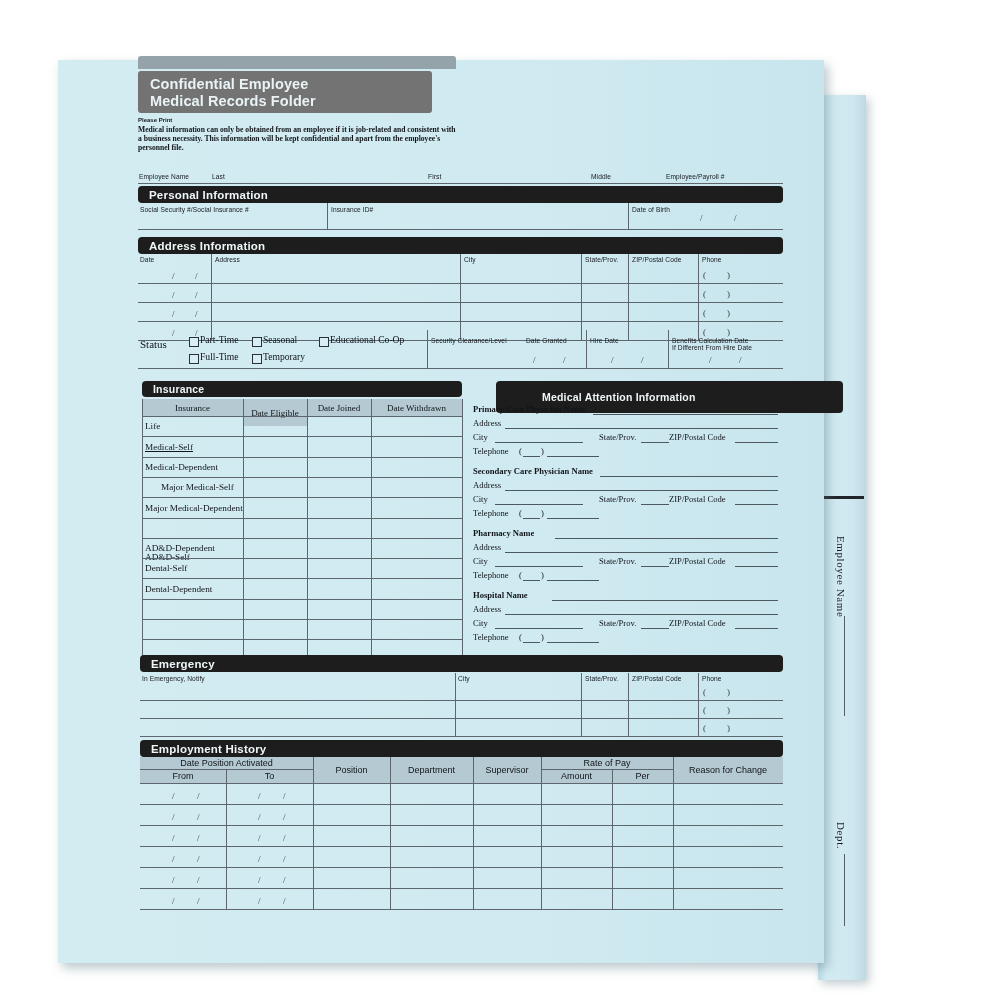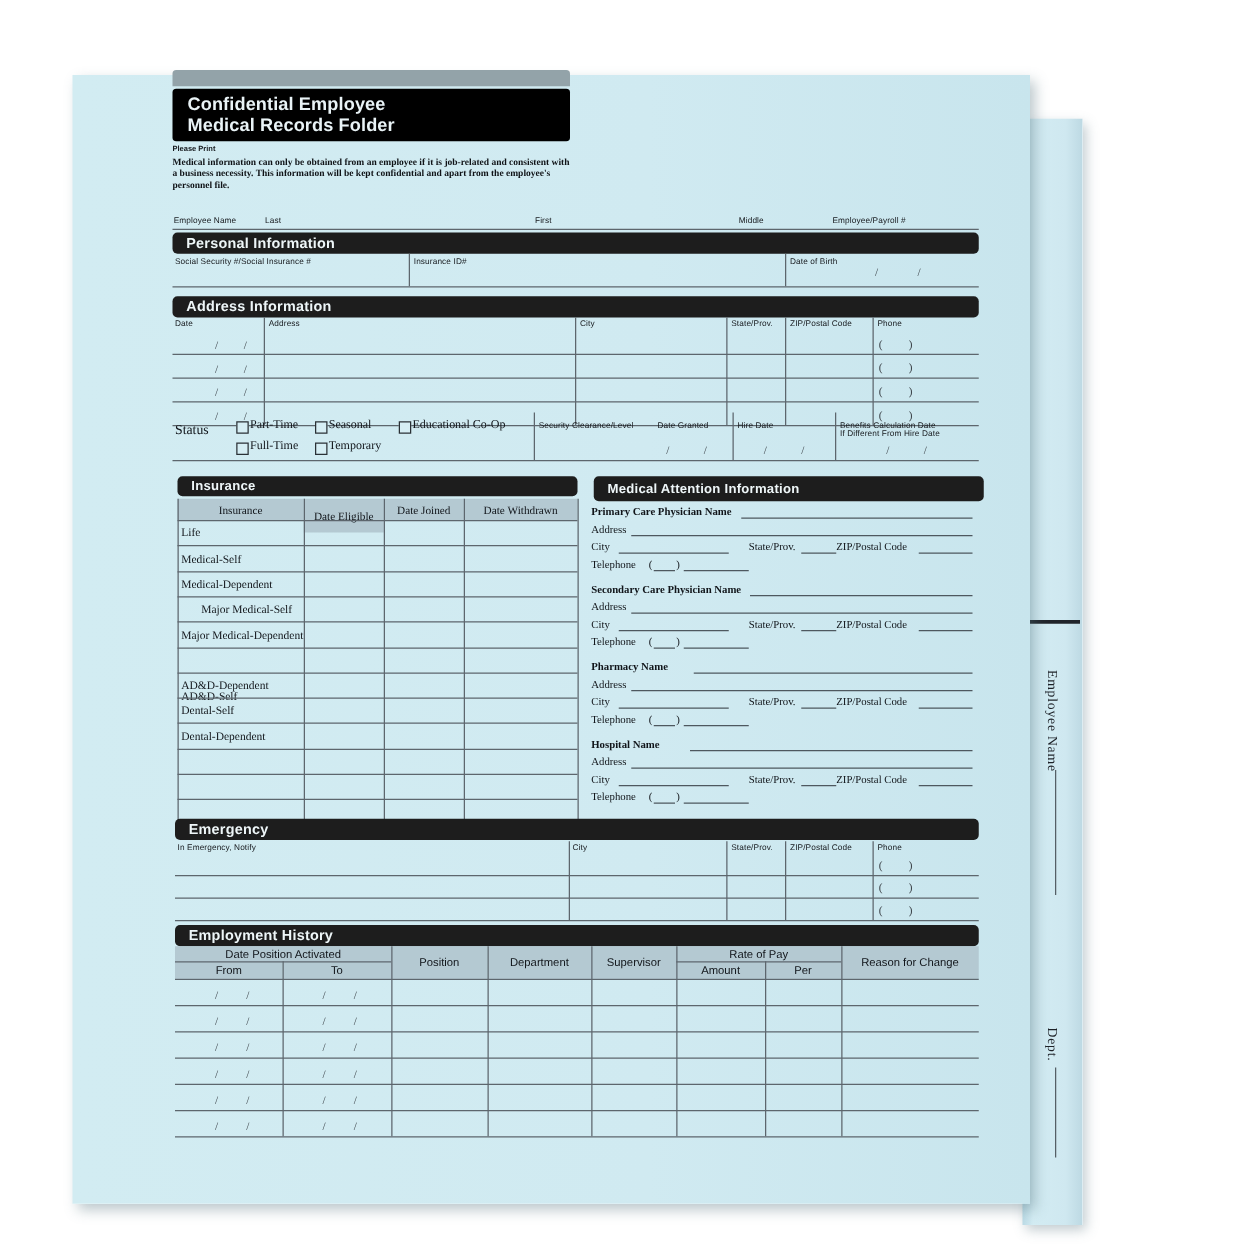--- a/index.html
+++ b/index.html
@@ -36,21 +36,21 @@
     display:flex;align-items:center;
   }
   .bar span{padding-left:11px;}
   .lbl{position:absolute;font-size:6.6px;color:#16191d;white-space:nowrap;letter-spacing:.1px;}
   .rule{position:absolute;border-top:1px solid #5d666d;}
   .vrule{position:absolute;border-left:1px solid #5d666d;}
   .slash{position:absolute;font-size:9px;color:#3b4248;font-family:"Liberation Serif",serif;}
 
   
   #grayband{position:absolute;left:138px;top:56px;width:318px;height:13px;background:#93a3a9;border-radius:3px 3px 0 0;}
-  #titlebar{position:absolute;left:138px;top:71px;width:318px;height:42px;background:#000000;border-radius:3px;}
+  #titlebar{position:absolute;left:138px;top:71px;width:294px;height:42px;background:#737373;border-radius:3px;}
   #titlebar .t{
     position:absolute;left:12px;top:5px;color:#e9f3f6;font-size:14.5px;font-weight:bold;
     line-height:17px;letter-spacing:.1px;
   }
   #pleaseprint{position:absolute;left:138px;top:117px;font-size:6px;font-weight:bold;color:#15181c;}
   #intro{
     position:absolute;left:138px;top:125px;width:320px;font-family:"Liberation Serif",serif;
     font-size:7.6px;font-weight:bold;line-height:9.1px;color:#101317;
   }
 
@@ -201,21 +201,21 @@
   <div id="insurance-table">
       <div class="ins-th" style="left:142px;top:399px;width:101px;height:17px;">Insurance</div>
       <div class="ins-th" style="left:243px;top:399px;width:64px;height:27px;">Date Eligible</div>
       <div class="ins-th" style="left:307px;top:399px;width:64px;height:17px;">Date Joined</div>
       <div class="ins-th" style="left:371px;top:399px;width:91px;height:17px;">Date Withdrawn</div>
       <div class="rule" style="left:142px;top:416px;width:320px;"></div>
       <div class="rule" style="left:142px;top:436.3px;width:320px;"></div>
       <div class="ins-rowlabel" style="left:145px;top:421.3px;">Life</div>
       <div style="position:absolute;left:142px;top:416px;width:320px;height:20.3px;"></div>
       <div class="rule" style="left:142px;top:456.6px;width:320px;"></div>
-      <div class="ins-rowlabel" style="left:145px;top:441.6px;">Medical-Self</div>
+      <div class="ins-rowlabel" style="left:145px;top:441.6px;text-decoration:underline;">Medical-Self</div>
       <div style="position:absolute;left:142px;top:436.3px;width:320px;height:20.3px;"></div>
       <div class="rule" style="left:142px;top:476.9px;width:320px;"></div>
       <div class="ins-rowlabel" style="left:145px;top:461.9px;">Medical-Dependent</div>
       <div style="position:absolute;left:142px;top:456.59999999999997px;width:320px;height:20.3px;"></div>
       <div class="rule" style="left:142px;top:497.2px;width:320px;"></div>
       <div class="ins-rowlabel" style="left:145px;top:482.2px;margin-left:16px;">Major Medical-Self</div>
       <div style="position:absolute;left:142px;top:476.9px;width:320px;height:20.3px;"></div>
       <div class="rule" style="left:142px;top:517.5px;width:320px;"></div>
       <div class="ins-rowlabel" style="left:145px;top:502.5px;">Major Medical-Dependent</div>
       <div style="position:absolute;left:142px;top:497.2px;width:320px;height:20.3px;"></div>
@@ -237,21 +237,21 @@
       <div style="position:absolute;left:142px;top:619px;width:320px;height:20.3px;"></div>
       <div class="rule" style="left:142px;top:659.6px;width:320px;"></div>
       <div style="position:absolute;left:142px;top:639.3000000000001px;width:320px;height:20.3px;"></div>
       <div class="vrule" style="left:243px;top:399px;height:260.6px;"></div>
       <div class="vrule" style="left:307px;top:399px;height:260.6px;"></div>
       <div class="vrule" style="left:371px;top:399px;height:260.6px;"></div>
       <div class="vrule" style="left:142px;top:399px;height:260.6px;"></div>
       <div class="vrule" style="left:462px;top:399px;height:260.6px;"></div>
     </div>
 
-  <div class="bar" style="left:475px;top:381px;width:312px;height:20px;font-size:10.5px;">
+  <div class="bar" style="left:496px;top:381px;width:312px;height:32px;font-size:10.5px;padding-left:35px;">
     <span>Medical Attention Information</span>
   </div>
   <div id="medical-blocks">
       <div class="ma-lbl b" style="left:473px;top:404px;">Primary Care Physician Name</div>
       <div class="ma-line" style="left:593px;top:414px;width:185px;"></div>
       <div class="ma-lbl" style="left:473px;top:418px;">Address</div>
       <div class="ma-line" style="left:505px;top:428px;width:273px;"></div>
       <div class="ma-lbl" style="left:473px;top:432px;">City</div>
       <div class="ma-line" style="left:495px;top:442px;width:88px;"></div>
       <div class="ma-lbl" style="left:599px;top:432px;">State/Prov.</div>

